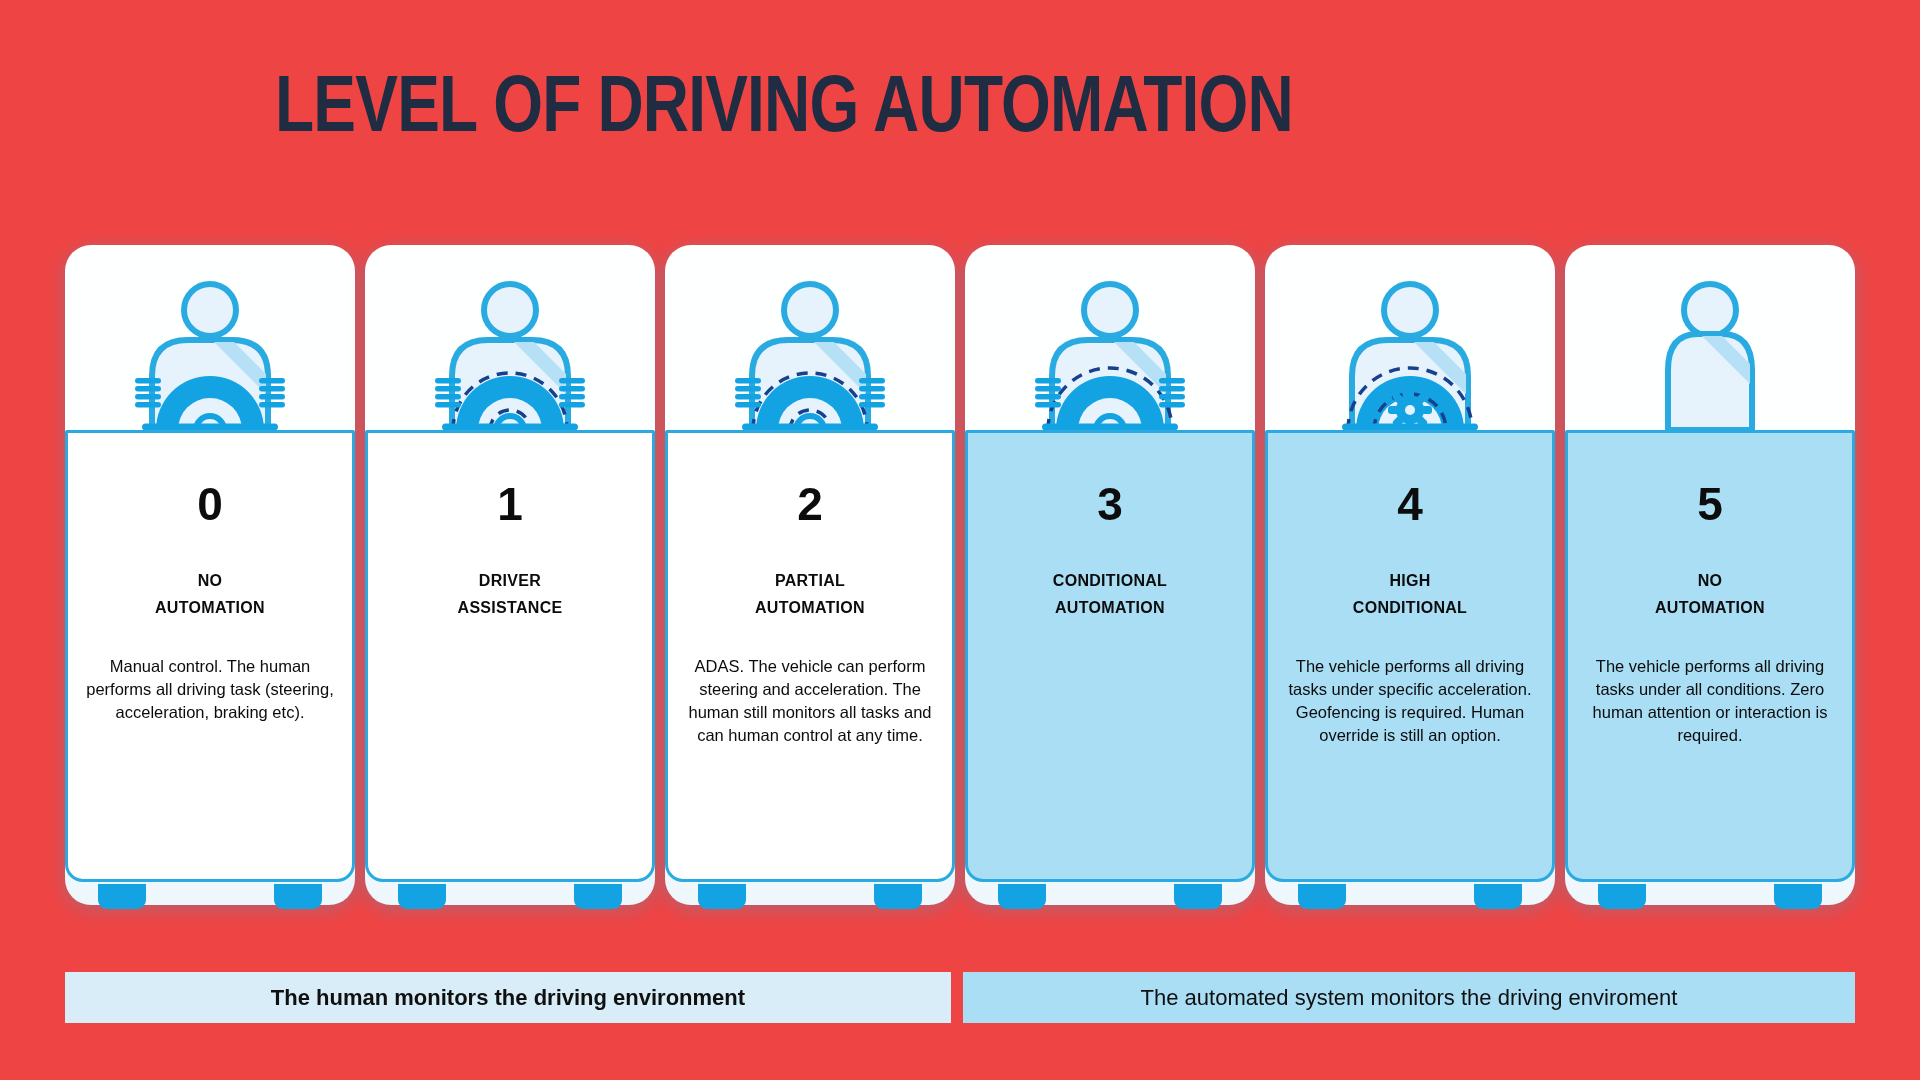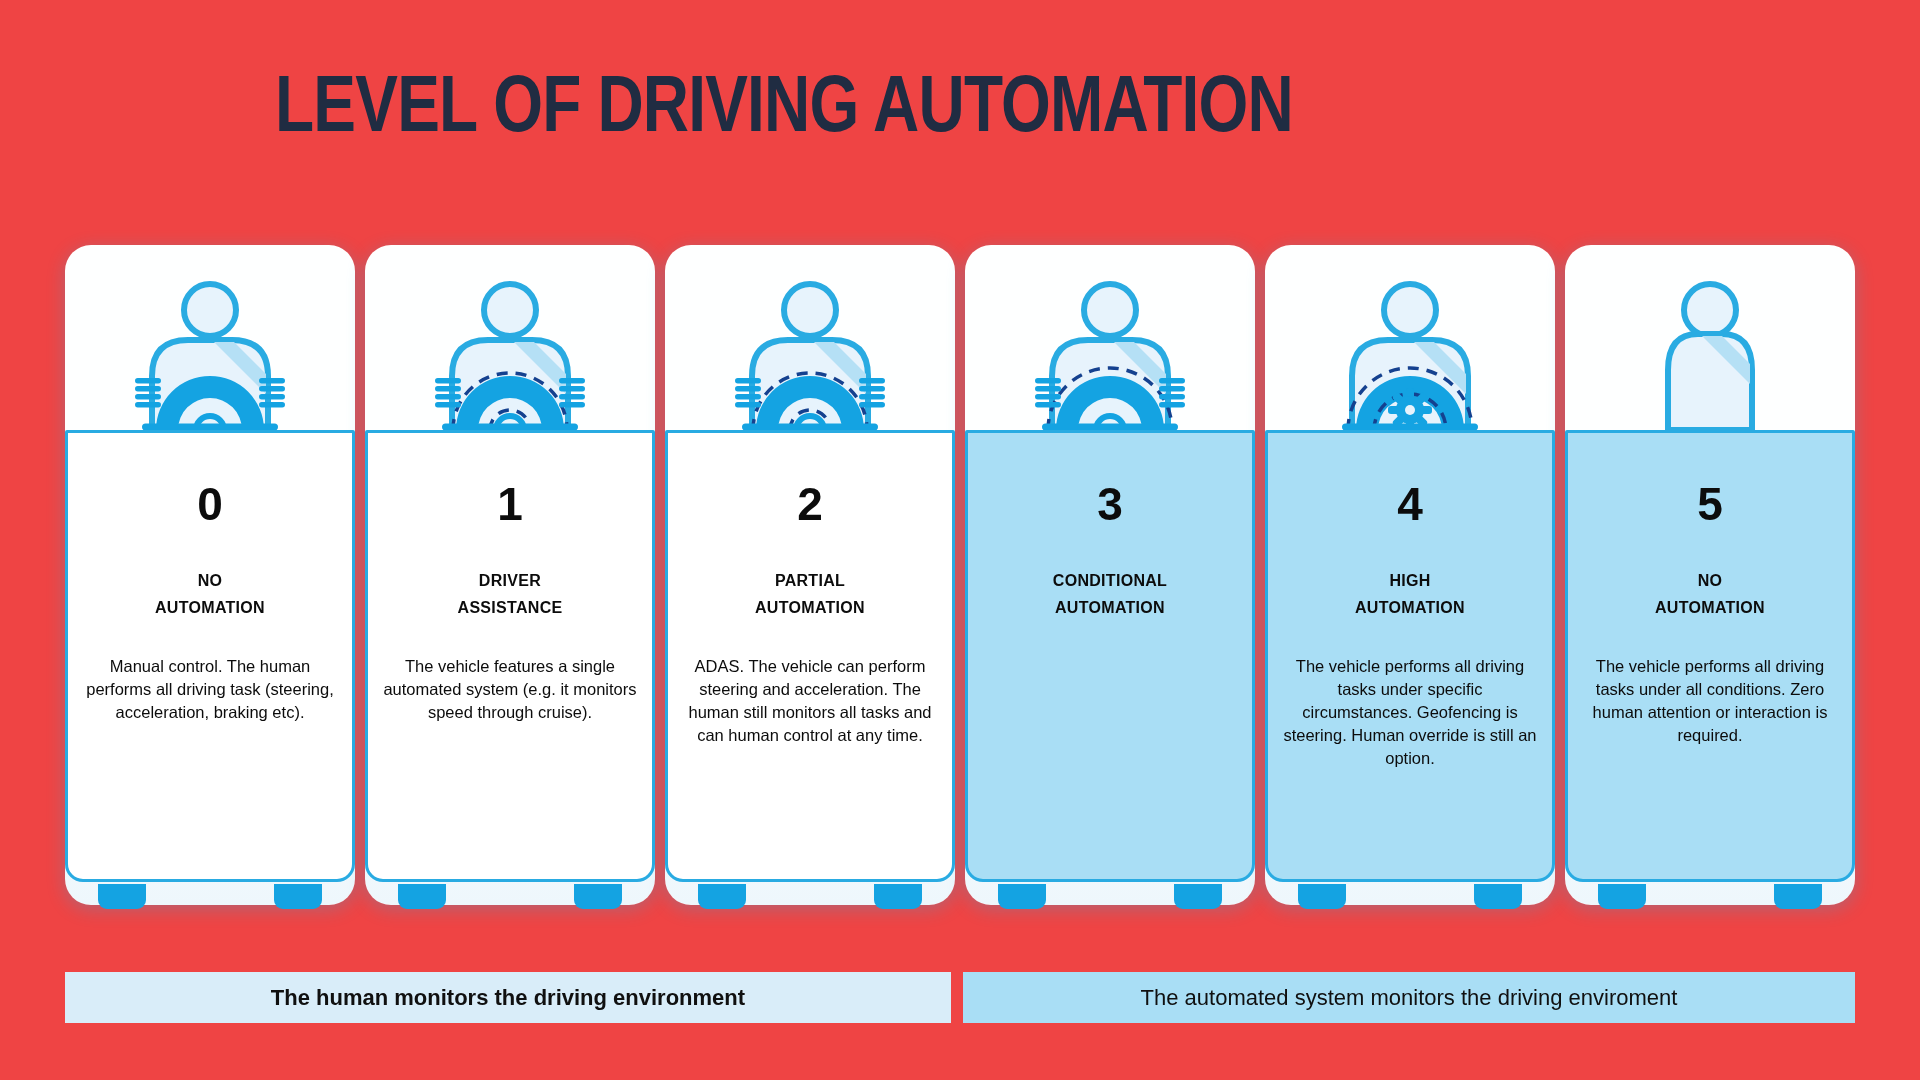--- a/index.html
+++ b/index.html
@@ -159,21 +159,20 @@
           <rect x="5" y="114" width="26" height="5.5" rx="2.75" fill="#14a3e2"></rect>
           <rect x="129" y="114" width="26" height="5.5" rx="2.75" fill="#14a3e2"></rect>
           <rect x="5" y="122" width="26" height="5.5" rx="2.75" fill="#14a3e2"></rect>
           <rect x="129" y="122" width="26" height="5.5" rx="2.75" fill="#14a3e2"></rect>
           <rect x="12" y="143.5" width="136" height="7" rx="3.5" fill="#14a3e2"></rect>
         </svg></div>
     <div class="box" style="background: rgb(255, 255, 255);">
       <div class="num">1</div>
       <div class="ttl">DRIVER
 ASSISTANCE</div>
-      <div class="dsc">The vehicle features a single automated system (e.g. it monitors speed through cruise).</div>
     </div>
     <div class="foot foot-l"></div>
     <div class="foot foot-r"></div>
   </div>
 
   <div class="card" style="left: 665px;">
     <div class="halo"></div>
     <div class="icon-slot"><svg width="160" height="150" viewBox="0 0 160 150">
           <circle cx="80" cy="30" r="26" fill="#e7f3fc" stroke="#29abe2" stroke-width="6"></circle>
           <path d="M22 150 L22 96 Q22 60 58 60 L102 60 Q138 60 138 96 L138 150 Z" fill="#e7f3fc" stroke="#29abe2" stroke-width="6"></path>
@@ -247,22 +246,22 @@
           <rect x="76" y="108" width="8" height="12" rx="3" fill="#14a3e2" transform="rotate(225 80 130)"></rect>
           <rect x="76" y="108" width="8" height="12" rx="3" fill="#14a3e2" transform="rotate(270 80 130)"></rect>
           <rect x="76" y="108" width="8" height="12" rx="3" fill="#14a3e2" transform="rotate(315 80 130)"></rect>
           <circle cx="80" cy="130" r="14" fill="#14a3e2"></circle>
           <circle cx="80" cy="130" r="5" fill="#e7f3fc"></circle>
           <rect x="12" y="143.5" width="136" height="7" rx="3.5" fill="#14a3e2"></rect>
         </svg></div>
     <div class="box" style="background: rgb(169, 222, 245);">
       <div class="num">4</div>
       <div class="ttl">HIGH
-AUTOMATION</div>
-      <div class="dsc">The vehicle performs all driving tasks under specific circumstances. Geofencing is steering. Human override is still an option.</div>
+CONDITIONAL</div>
+      <div class="dsc">The vehicle performs all driving tasks under specific acceleration. Geofencing is required. Human override is still an option.</div>
     </div>
     <div class="foot foot-l"></div>
     <div class="foot foot-r"></div>
   </div>
 
   <div class="card" style="left: 1565px;">
     <div class="halo"></div>
     <div class="icon-slot"><svg width="160" height="150" viewBox="0 0 160 150">
           <circle cx="80" cy="30" r="26" fill="#e7f3fc" stroke="#29abe2" stroke-width="6"></circle>
           <path d="M38 150 L38 90 Q38 54 68 54 L92 54 Q122 54 122 90 L122 150 Z" fill="#e7f3fc" stroke="#29abe2" stroke-width="6"></path>

